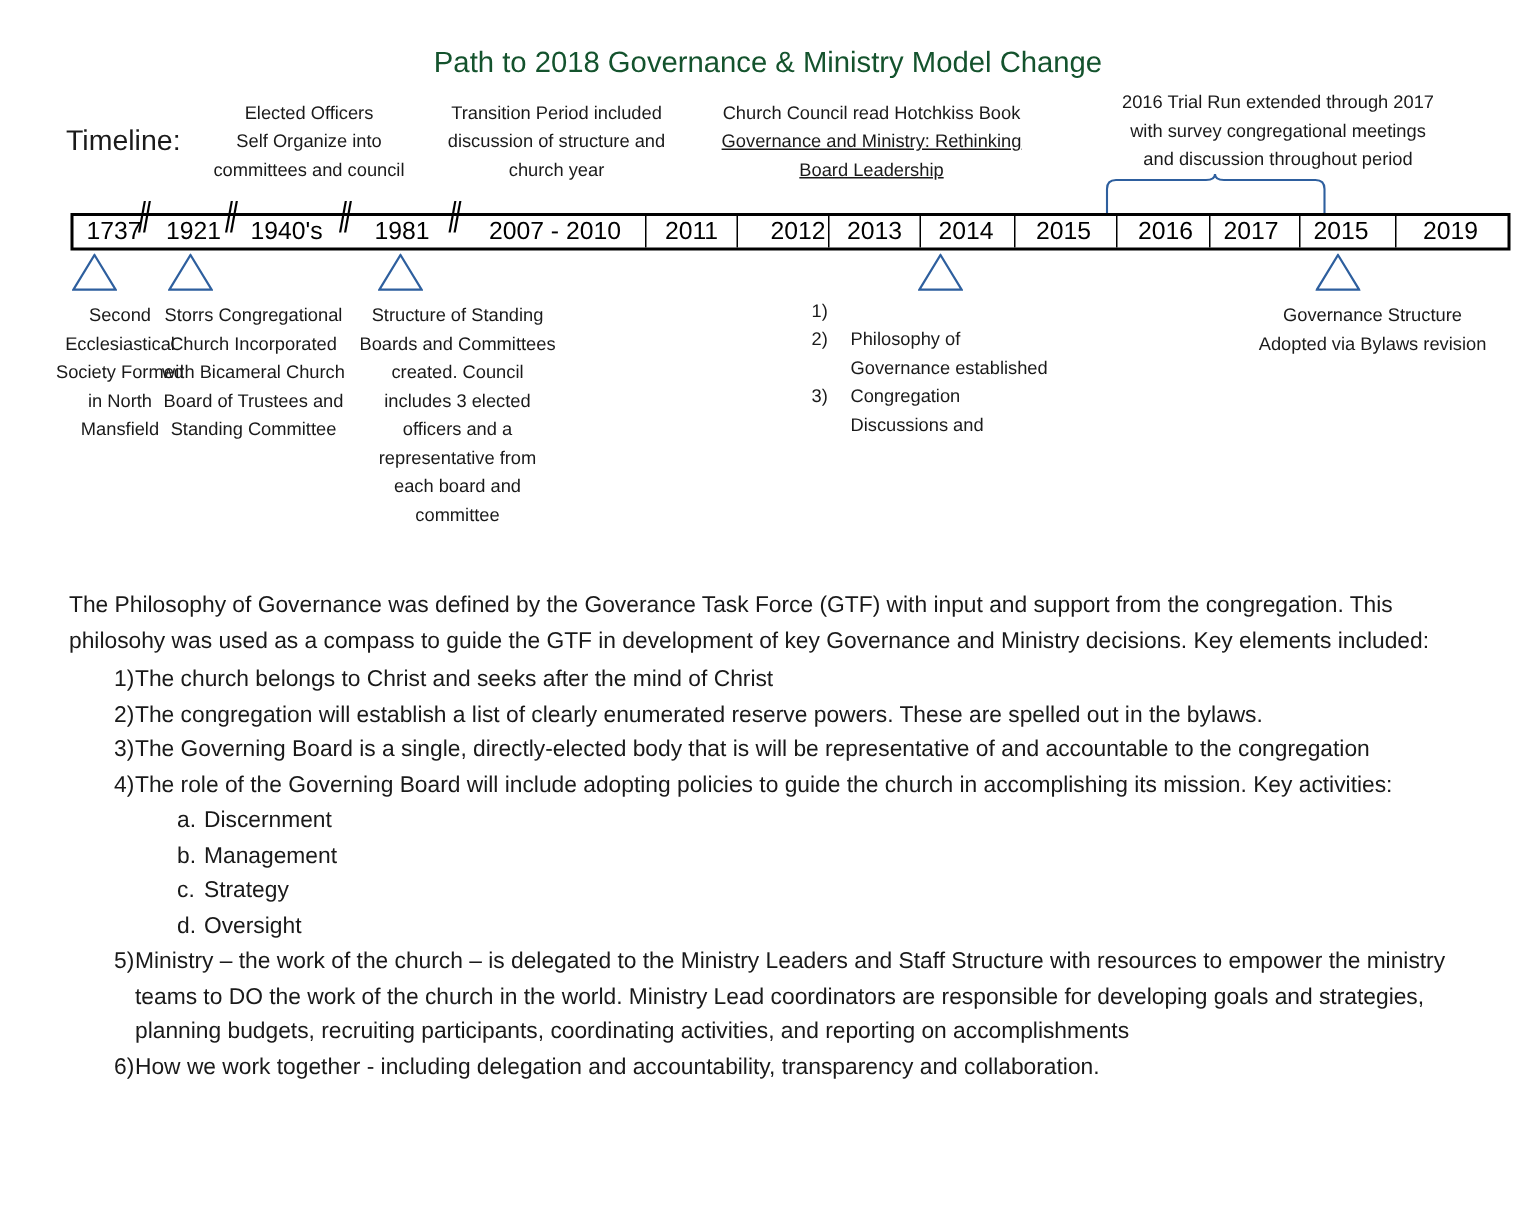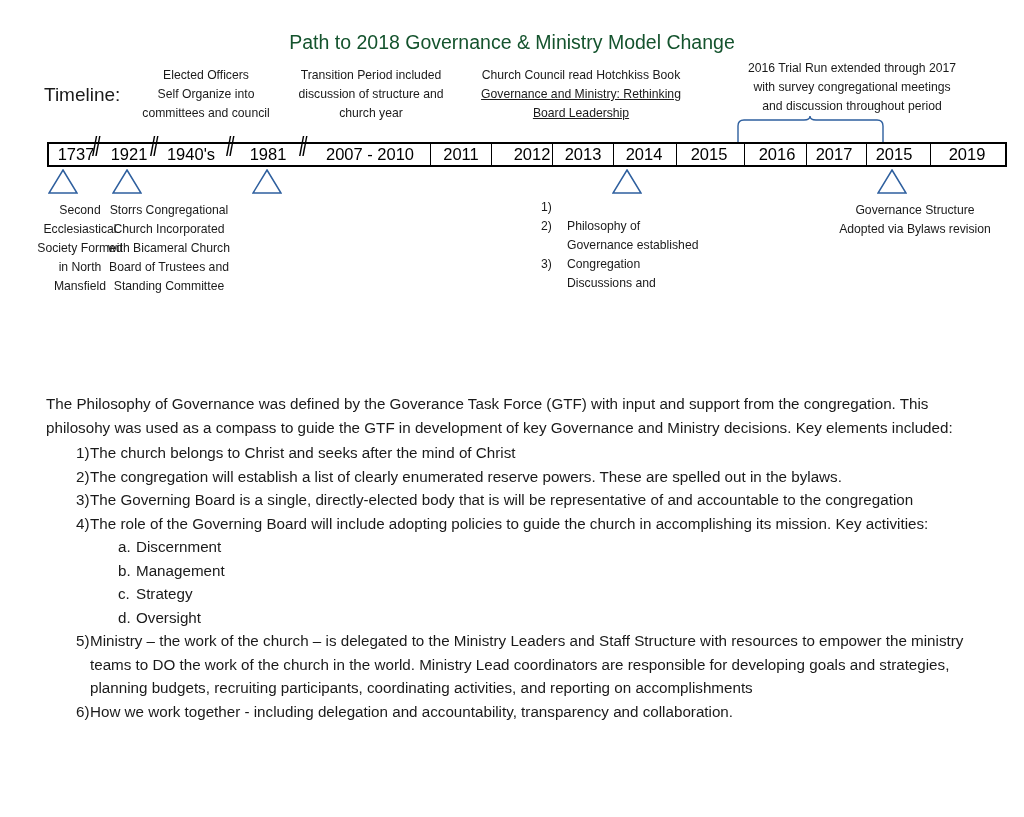--- a/index.html
+++ b/index.html
@@ -258,20 +258,30 @@
   </div>
 
   <div class="below-note" style="left:104px; top:201px; width:130px;">
     <div>Storrs Congregational</div>
     <div>Church Incorporated</div>
     <div>with Bicameral Church</div>
     <div>Board of Trustees and</div>
     <div>Standing Committee</div>
   </div>
 
+  <div class="below-note" style="left:238px; top:201px; width:134px;">
+    <div>Structure of Standing</div>
+    <div>Boards and Committees</div>
+    <div>created.  Council</div>
+    <div>includes 3 elected</div>
+    <div>officers and a</div>
+    <div>representative from</div>
+    <div>each board and</div>
+    <div class="below-note-line">committee</div>
+  </div>
 
   <div class="tl-list" style="left:541px; top:198px;">
     <div class="row">
       <div class="num">1)</div>
     </div>
     <div class="row">
       <div class="num">2)</div>
       <div class="txt">Philosophy of Governance established</div>
     </div>
     <div class="row">

